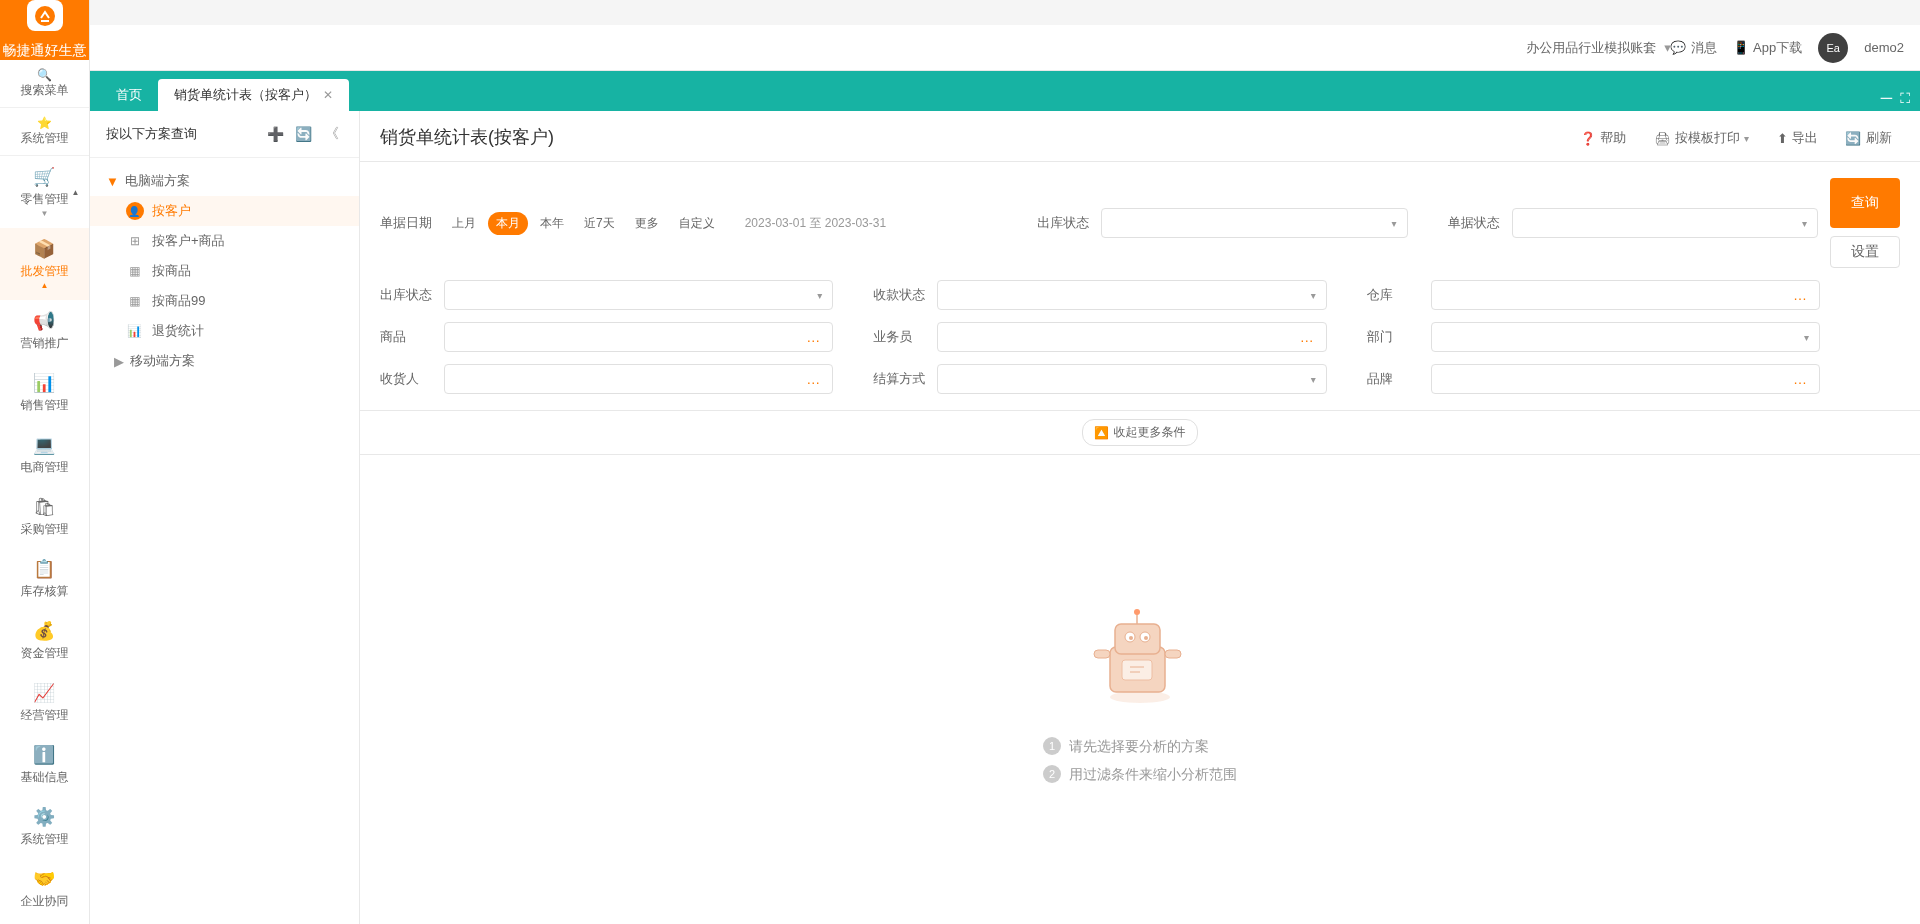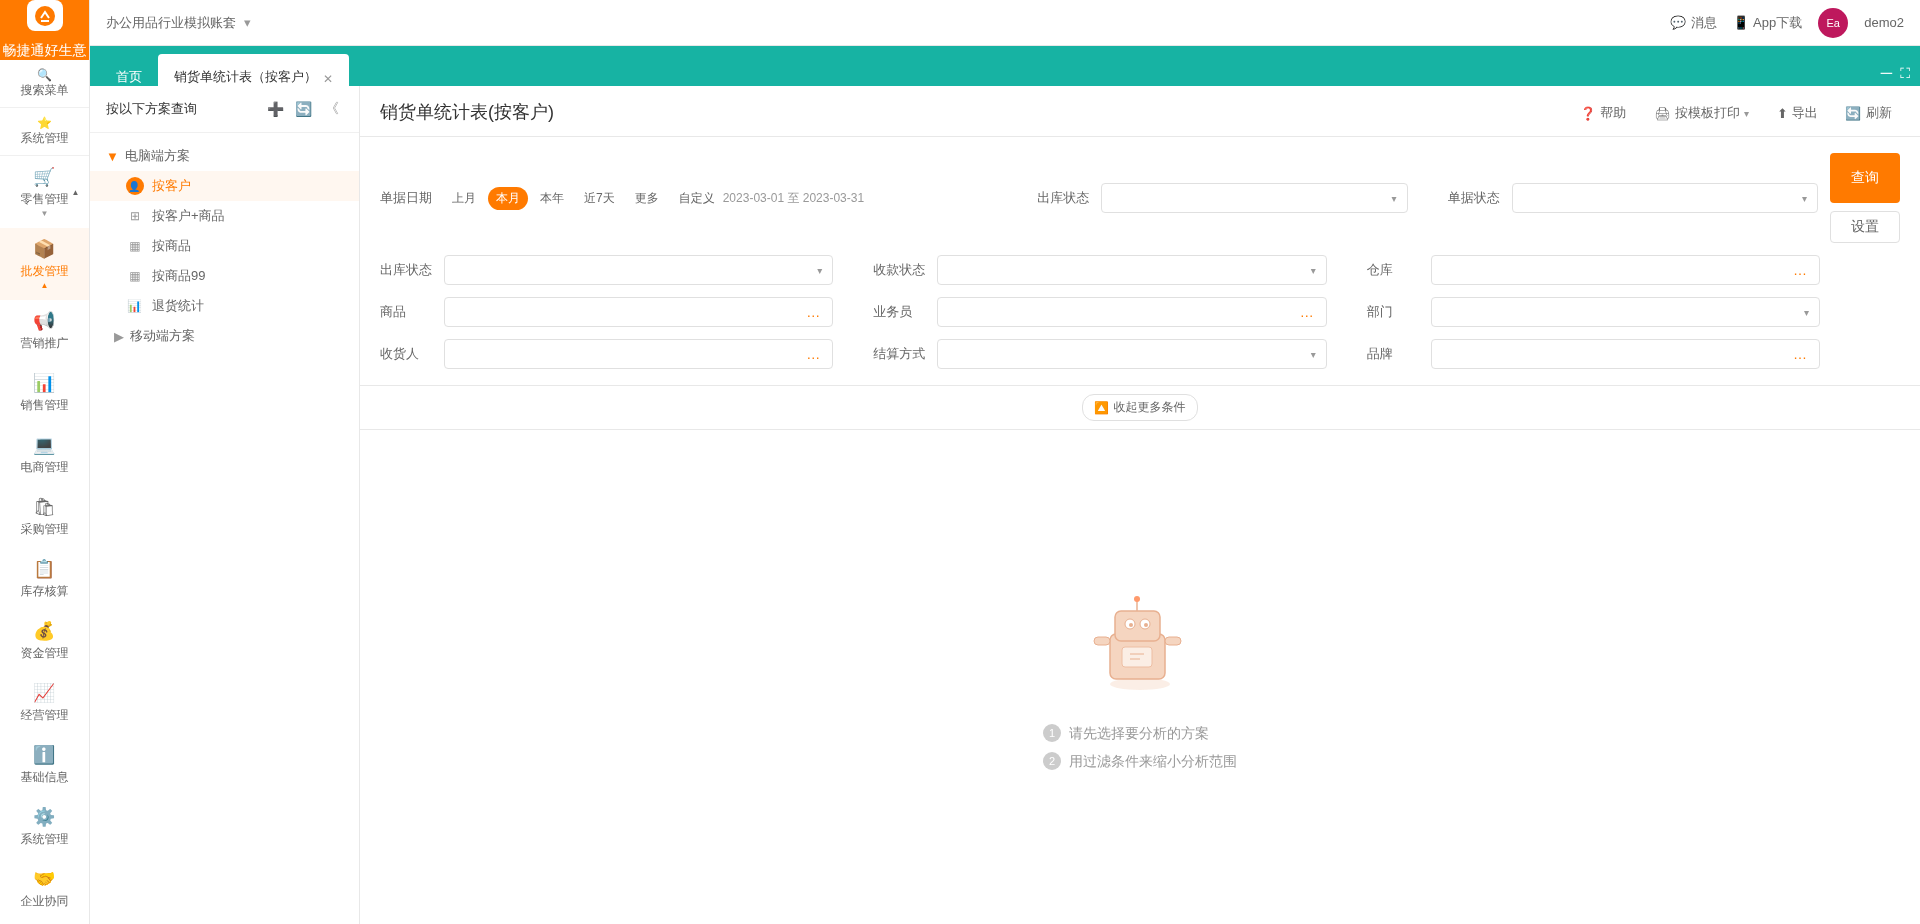--- a/index.html
+++ b/index.html
@@ -14,28 +14,28 @@
     .sidebar-nav { width: 90px; padding: 8px 0; text-align: center; color: #666; font-size: 12px; cursor: pointer; border-bottom: 1px solid #f0f0f0; }
     .sidebar-item { width: 90px; padding: 10px 0; text-align: center; color: #666; font-size: 12px; cursor: pointer; display: flex; flex-direction: column; align-items: center; }
     .sidebar-item .item-icon { font-size: 18px; margin-bottom: 3px; }
     .sidebar-item.has-arrow { position: relative; }
     .sidebar-item.has-arrow::after { content: '▲'; font-size: 8px; position: absolute; right: 10px; top: 50%; transform: translateY(-50%); }
 
     
     .main { flex: 1; display: flex; flex-direction: column; height: 924px; overflow: hidden; }
 
     
-    .top-header { height: 46px; background: #fff; display: flex; align-items: center; justify-content: space-between; padding: 0 16px; border-bottom: 1px solid #e8e8e8; flex-shrink: 0; }
+    .top-header { height: 46px; background: #fff; display: flex; align-items: center; justify-content: flex-end; padding: 0 16px; border-bottom: 1px solid #e8e8e8; flex-shrink: 0; margin-top: 25px; }
     .top-header-left { display: flex; align-items: center; gap: 8px; color: #666; font-size: 13px; }
     .top-header-right { display: flex; align-items: center; gap: 16px; color: #666; font-size: 13px; }
-    .top-header-right .user-avatar { width: 30px; height: 30px; border-radius: 50%; background: #be185d; display: flex; align-items: center; justify-content: center; color: #fff; font-size: 11px; cursor: pointer; overflow: hidden; }
+    .top-header-right .user-avatar { width: 30px; height: 30px; border-radius: 50%; background: #404040; display: flex; align-items: center; justify-content: center; color: #fff; font-size: 11px; cursor: pointer; overflow: hidden; }
 
     
     .tab-bar { height: 40px; background: #17b3a3; display: flex; align-items: flex-end; padding: 0 10px; flex-shrink: 0; }
-    .tab { height: 32px; padding: 0 16px; display: flex; align-items: flex-end; gap: 6px; cursor: pointer; font-size: 13px; border-radius: 4px 4px 0 0; }
+    .tab { height: 32px; padding: 0 16px; display: flex; align-items: center; gap: 6px; cursor: pointer; font-size: 13px; border-radius: 4px 4px 0 0; }
     .tab.home { background: transparent; color: #fff; }
     .tab.active { background: #fff; color: #333; }
     .tab .close-btn { font-size: 12px; color: #999; cursor: pointer; }
 
     
     .page-content { flex: 1; display: flex; overflow: hidden; background: #f5f5f5; }
 
     
     .left-panel { width: 270px; background: #fff; border-right: 1px solid #e8e8e8; flex-shrink: 0; overflow-y: auto; }
     .left-panel-header { padding: 12px 16px; display: flex; align-items: center; justify-content: space-between; border-bottom: 1px solid #f0f0f0; }
@@ -60,21 +60,21 @@
 
     
     .filter-area { background: #fff; padding: 16px 20px; border-bottom: 1px solid #e8e8e8; flex-shrink: 0; }
     .filter-row { display: flex; align-items: center; margin-bottom: 12px; gap: 0; }
     .filter-row:last-child { margin-bottom: 0; }
     .filter-item { display: flex; align-items: center; flex: 1; min-width: 0; }
     .filter-label { color: #666; font-size: 13px; white-space: nowrap; margin-right: 8px; min-width: 56px; }
     .filter-input { flex: 1; border: 1px solid #e0e0e0; border-radius: 4px; padding: 5px 10px; font-size: 13px; color: #333; background: #fff; display: flex; align-items: center; justify-content: space-between; cursor: pointer; height: 30px; }
     .filter-input .caret { color: #999; font-size: 10px; }
     .filter-input .dots { color: #ff7a00; font-size: 14px; letter-spacing: 2px; }
-    .date-tabs { display: flex; align-items: center; gap: 4px; margin-right: 0; }
+    .date-tabs { display: flex; align-items: center; gap: 4px; margin-right: 22px; }
     .date-tab { padding: 3px 8px; font-size: 12px; color: #666; cursor: pointer; border-radius: 3px; }
     .date-tab.active { background: #ff7a00; color: #fff; border-radius: 12px; }
     .date-range { font-size: 12px; color: #999; }
     .filter-divider { width: 40px; }
 
     
     .collapse-bar { background: #fff; padding: 8px 20px; border-bottom: 1px solid #e8e8e8; display: flex; align-items: center; justify-content: center; flex-shrink: 0; }
     .collapse-btn { display: flex; align-items: center; gap: 4px; color: #666; font-size: 12px; cursor: pointer; padding: 4px 12px; border-radius: 12px; border: 1px solid #e0e0e0; background: #fff; }
 
     

